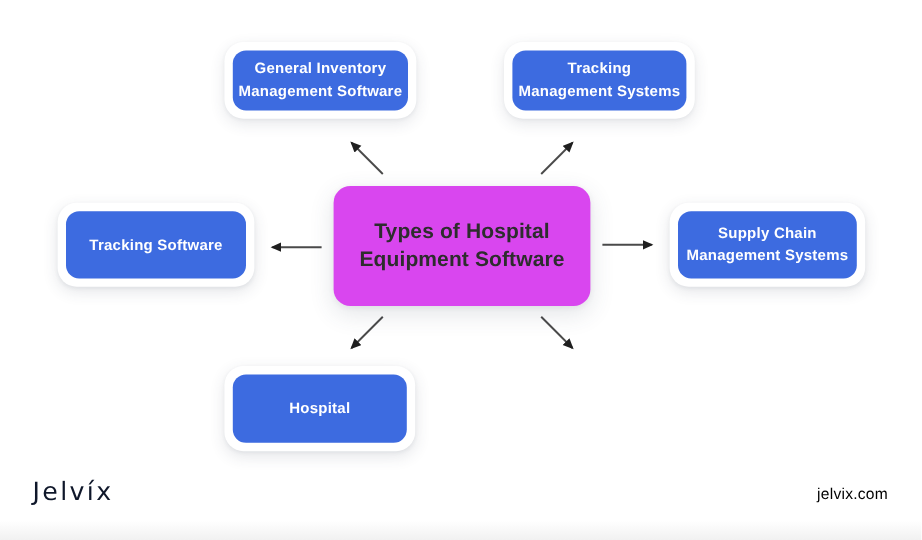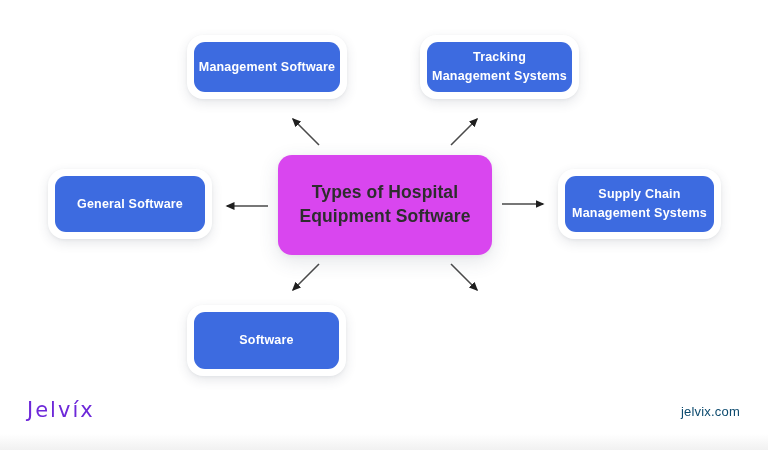--- a/index.html
+++ b/index.html
@@ -76,28 +76,28 @@
     pointer-events: none;
   }
   .footer-logo {
     position: absolute;
     left: 27px;
     top: 398px;
     font-family: "DejaVu Sans", sans-serif;
     font-size: 21px;
     font-weight: 400;
     letter-spacing: 2px;
-    color: #6d28d9;
+    color: #0f172a;
   }
   .footer-site {
     position: absolute;
     right: 28px;
     top: 404px;
     font-size: 13px;
-    color: #0c4a6e;
+    color: #000000;
     letter-spacing: 0.2px;
   }
   .bottom-fade {
     position: absolute;
     left: 0;
     bottom: 0;
     width: 100%;
     height: 16px;
     background: linear-gradient(#ffffff, #f1f1f1);
   }
@@ -121,47 +121,48 @@
     <line x1="451" y1="264" x2="477" y2="290" stroke="#4a4a4a" stroke-width="1.6" marker-end="url(#ah)"></line>
   </svg>
 
   <div class="center-card">
     <span>Types of Hospital</span>
     <span>Equipment Software</span>
   </div>
 
   <div class="node-card pos-top-left">
     <div class="node-blue">
+      <span>General Inventory</span>
       <span>Management Software</span>
     </div>
   </div>
 
   <div class="node-card pos-top-right">
     <div class="node-blue">
       <span>Tracking</span>
       <span>Management Systems</span>
     </div>
   </div>
 
   <div class="node-card pos-mid-left">
     <div class="node-blue">
-      <span>General Software</span>
+      <span>Tracking Software</span>
     </div>
   </div>
 
   <div class="node-card pos-mid-right">
     <div class="node-blue">
       <span>Supply Chain</span>
       <span>Management Systems</span>
     </div>
   </div>
 
   <div class="node-card pos-bottom-left">
     <div class="node-blue">
-      <span>Software</span>
+      <span>Hospital</span>
     </div>
   </div>
 
 
   <div class="footer-logo">Jelvíx</div>
   <div class="footer-site">jelvix.com</div>
   <div class="bottom-fade"></div>
 
 </div>
 

